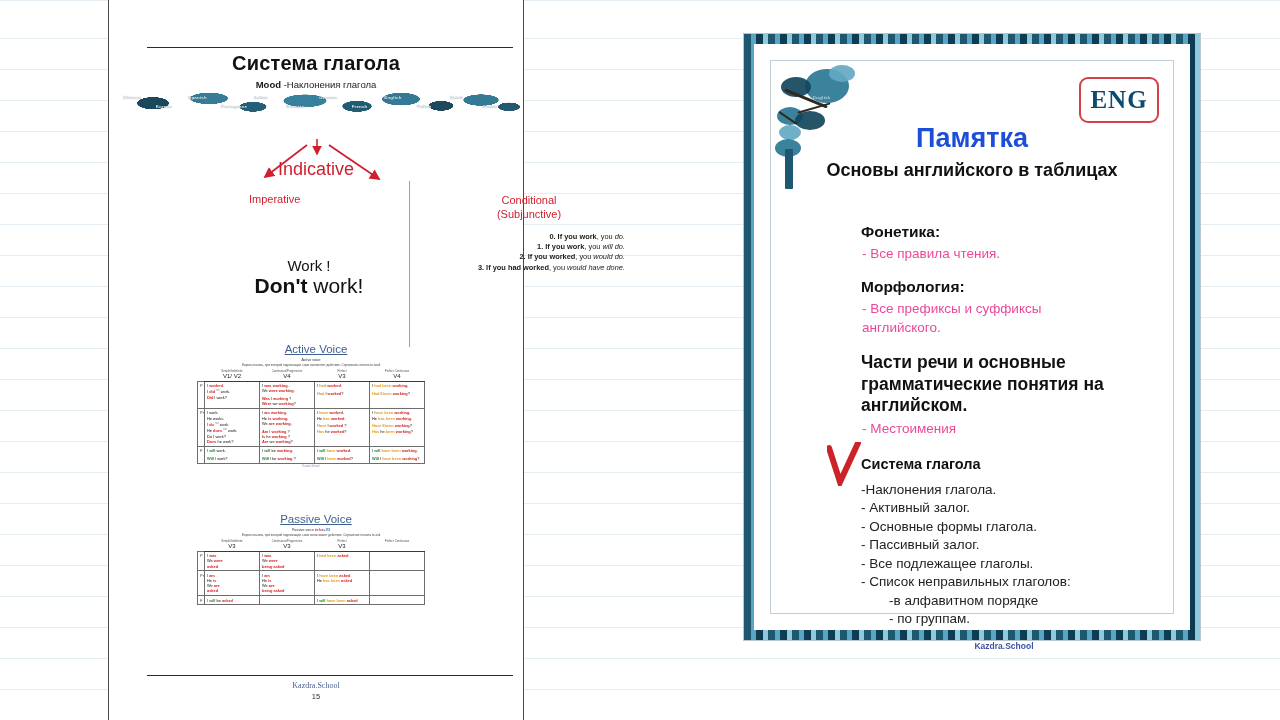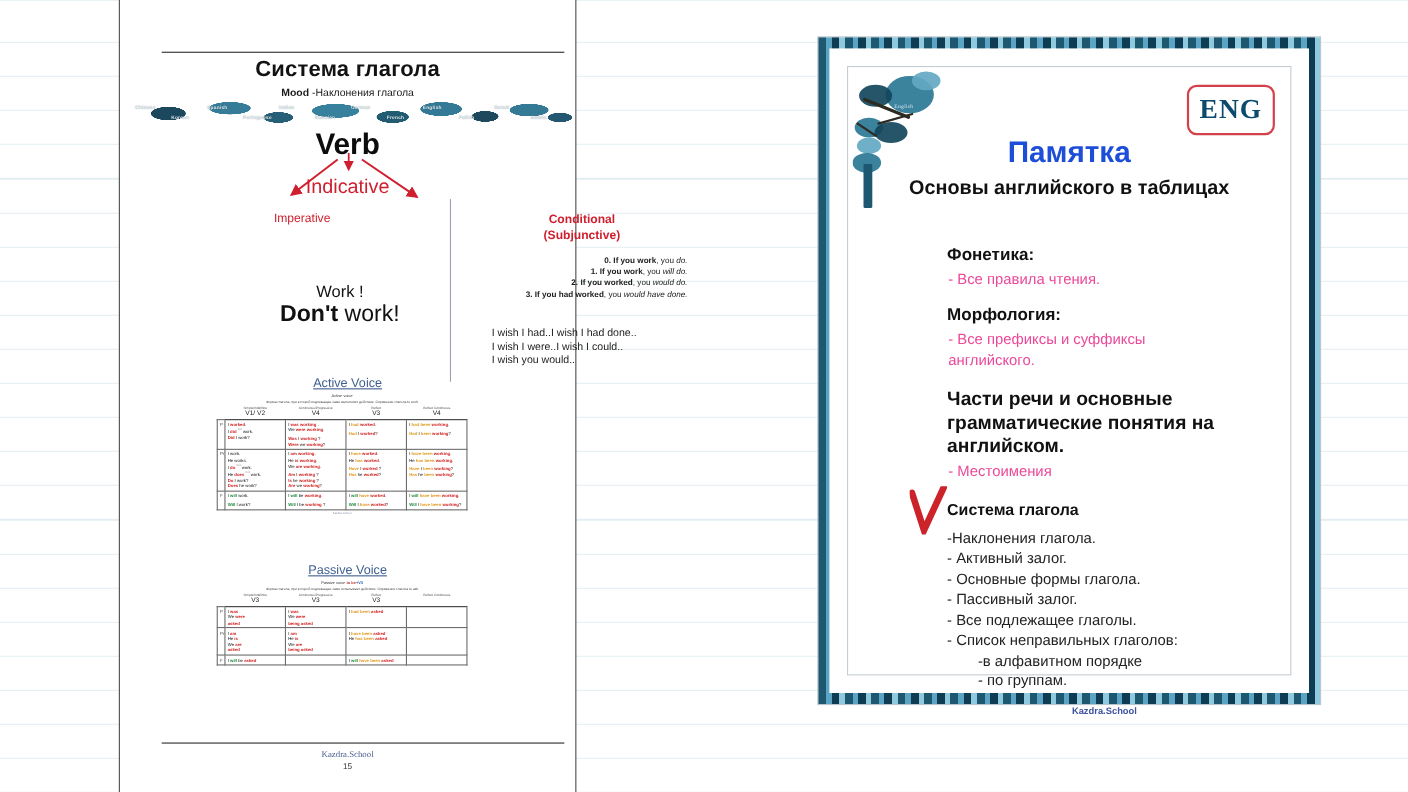--- a/index.html
+++ b/index.html
@@ -83,21 +83,21 @@
     position:absolute; left:300px; top:181px; height:166px;
     border-left:1px solid #9aa3ad;
   }
 
   .imperative-lbl{
     position:absolute; left:140px; top:193px; width:120px; text-align:left;
     font-size:11px; color:#cf1f2e;
   }
   .conditional-lbl{
     position:absolute; left:330px; top:193px; width:180px; text-align:center;
-    font-size:11px; color:#cf1f2e; line-height:14px;font-weight:bold;
+    font-size:11px; color:#cf1f2e; line-height:14px;
   }
 
   .work-block{
     position:absolute; left:130px; top:256px; width:140px; text-align:center;
     color:#111; line-height:20px;
   }
   .work-block .l1{ font-size:15px; }
   .work-block .l2{ font-size:21px; }
   .work-block .l2 b{ font-weight:bold; }
 
@@ -270,21 +270,20 @@
         <span class="lw" style="left: 132.667px; top: 5px;">Italian</span>
         <span class="lw" style="left: 165.333px; top: 14px;">Russian</span>
         <span class="lw" style="left: 198px; top: 5px;">German</span>
         <span class="lw" style="left: 230.667px; top: 14px;">French</span>
         <span class="lw" style="left: 263.333px; top: 5px;">English</span>
         <span class="lw" style="left: 296px; top: 14px;">Polish</span>
         <span class="lw" style="left: 328.667px; top: 5px;">Dutch</span>
         <span class="lw" style="left: 361.333px; top: 14px;">Arabic</span>
       </div>
 
-    <div class="verb-word">Verb</div>
 
     <svg style="position:absolute;left:150px;top:137px;width:280px;height:60px;overflow:visible">
       <defs>
         <marker id="ah" markerWidth="7" markerHeight="7" refX="5" refY="3" orient="auto">
           <path d="M0,0 L6,3 L0,6 z" fill="#cf1f2e"></path>
         </marker>
       </defs>
       <line x1="58" y1="2" x2="58" y2="17" stroke="#cf1f2e" stroke-width="1.6" marker-end="url(#ah)"></line>
       <line x1="48" y1="8" x2="6" y2="40" stroke="#cf1f2e" stroke-width="1.8" marker-end="url(#ah)"></line>
       <line x1="70" y1="8" x2="120" y2="42" stroke="#cf1f2e" stroke-width="1.8" marker-end="url(#ah)"></line>
@@ -306,25 +305,20 @@
       <div class="l2"><b>Don't</b><span> work!</span></div>
     </div>
 
     <div class="cond-list" id="cond-list">
         <div><b>0.</b> <b>If  you</b> <b>work</b>, you <i>do.</i></div>
         <div><b>1.</b> <b>If you</b> <b>work</b>, you <i>will do.</i></div>
         <div><b>2.</b> <b>If you</b> <b>worked</b>, you <i>would do.</i></div>
         <div><b>3.</b> <b>If  you</b> <b>had worked</b>, you <i>would have done.</i></div>
       </div>
 
-    <div class="wish-list" id="wish-list">
-        <div>I wish I had..I wish I had done..</div>
-        <div>I wish I were..I wish I could..</div>
-        <div>I wish you would..</div>
-      </div>
 
     <div class="voice-head" id="active-head">Active Voice</div>
 
     <div class="tbl-wrap" id="active-tbl-wrap">
       <div class="tbl-cap">
         <div class="c1">Active voice</div>
         <div class="c2">Форма глагола, при которой подлежащее само выполняет действие. Спряжение глагола to work</div>
       </div>
       <table class="grid" id="active-table">
           <thead>

